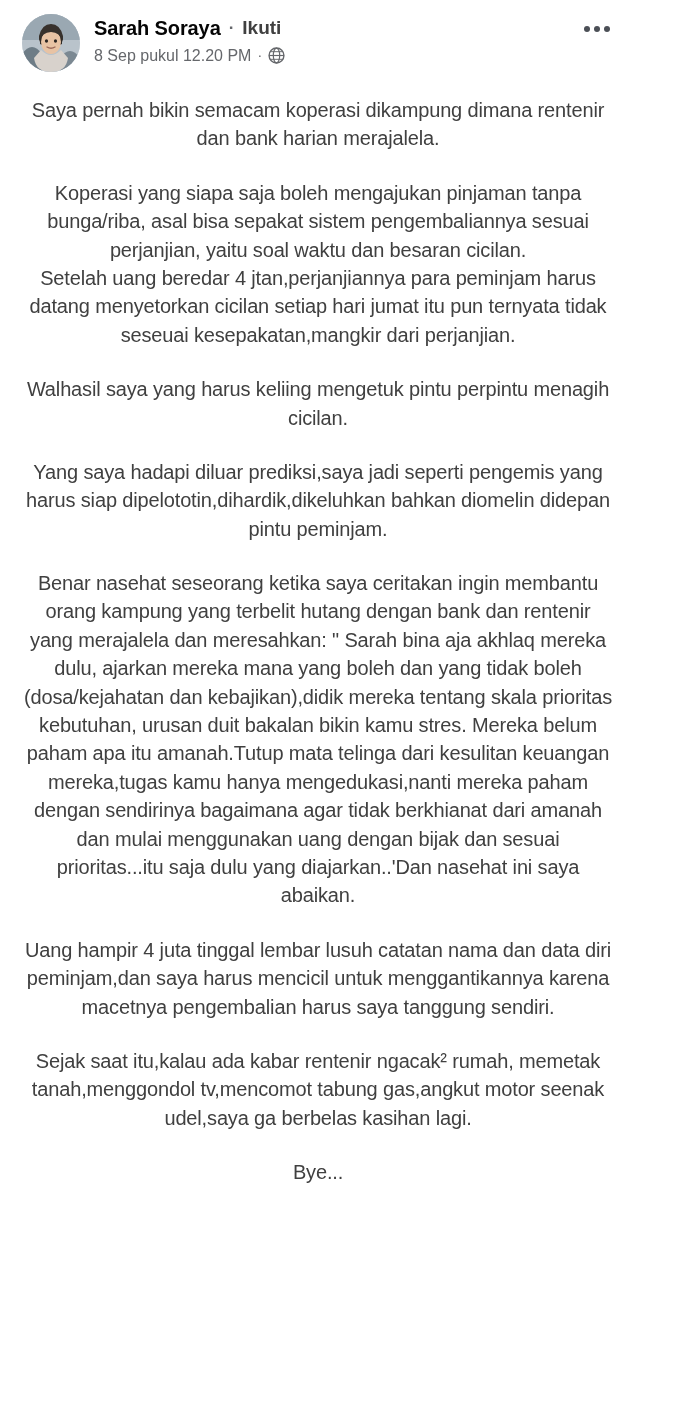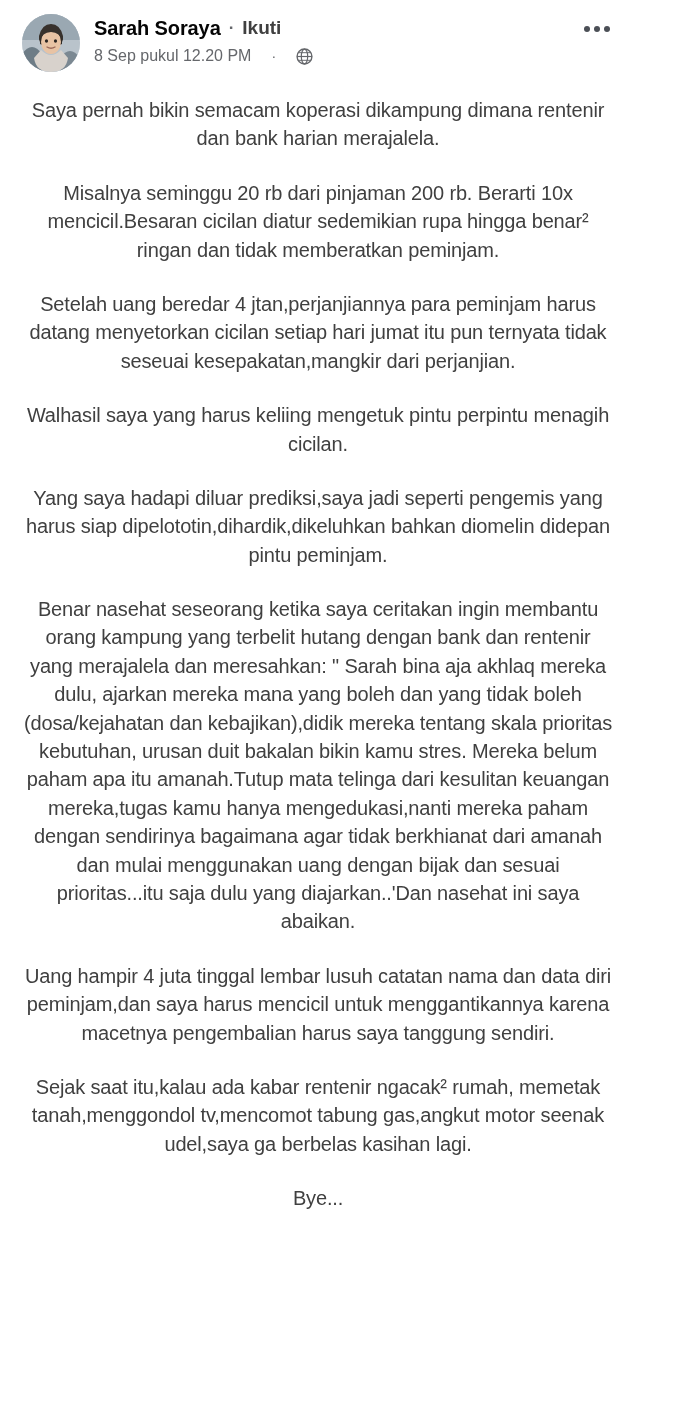--- a/index.html
+++ b/index.html
@@ -63,22 +63,22 @@
     font-weight: bold;
   }
   .follow-link {
     font-size: 19px;
     color: #404040;
     font-weight: bold;
     cursor: pointer;
   }
   .meta-line {
     display: flex;
-    align-items: center;
-    gap: 20px;
+    align-items: flex-start;
+    gap: 6px;
     margin-top: 7px;
     color: #65676b;
     font-size: 16px;
   }
   .meta-time { color: #65676b; font-size: 16px; }
   .meta-dot { color: #65676b; font-size: 14px; }
   .globe-icon svg { display: block; }
 
   .more-btn {
     position: absolute;
@@ -159,21 +159,21 @@
 
     <div class="more-btn">
       <span></span>
       <span></span>
       <span></span>
     </div>
   </div>
 
   <div class="post-body">
     <p class="para">Saya pernah bikin semacam koperasi dikampung dimana rentenir dan bank harian merajalela.</p>
-    <p class="para">Misalnya seminggu 20 rb dari pinjaman 200 rb. Berarti 10x mencicil.Besaran cicilan diatur sedemikian rupa hingga benar² ringan dan tidak memberatkan peminjam.</p>
+    <p class="para tight">Koperasi yang siapa saja boleh mengajukan pinjaman tanpa bunga/riba, asal bisa sepakat sistem pengembaliannya sesuai perjanjian, yaitu soal waktu dan besaran cicilan.</p>
     <p class="para">Setelah uang beredar 4 jtan,perjanjiannya para peminjam harus datang menyetorkan cicilan setiap hari jumat itu pun ternyata tidak seseuai kesepakatan,mangkir dari perjanjian.</p>
     <p class="para">Walhasil saya yang harus keliing mengetuk pintu perpintu menagih cicilan.</p>
     <p class="para">Yang saya hadapi diluar prediksi,saya jadi seperti pengemis yang harus siap dipelototin,dihardik,dikeluhkan bahkan diomelin didepan pintu peminjam.</p>
     <p class="para">Benar nasehat seseorang ketika saya ceritakan ingin membantu orang kampung yang terbelit hutang dengan bank dan rentenir yang merajalela dan meresahkan: " Sarah bina aja akhlaq mereka dulu, ajarkan mereka mana yang boleh dan yang tidak boleh (dosa/kejahatan dan kebajikan),didik mereka tentang skala prioritas kebutuhan, urusan duit bakalan bikin kamu stres. Mereka belum paham apa itu amanah.Tutup mata telinga dari kesulitan keuangan mereka,tugas kamu hanya mengedukasi,nanti mereka paham dengan sendirinya bagaimana agar tidak berkhianat dari amanah dan mulai menggunakan uang dengan bijak dan sesuai prioritas...itu saja dulu yang diajarkan..'Dan nasehat ini saya abaikan.</p>
     <p class="para">Uang hampir 4 juta tinggal lembar lusuh catatan nama dan data diri peminjam,dan saya harus mencicil untuk menggantikannya karena macetnya pengembalian harus saya tanggung sendiri.</p>
     <p class="para">Sejak saat itu,kalau ada kabar rentenir ngacak² rumah, memetak tanah,menggondol tv,mencomot tabung gas,angkut motor seenak udel,saya ga berbelas kasihan lagi.</p>
     <p class="para">Bye...</p>
   </div>
 
 </div>

